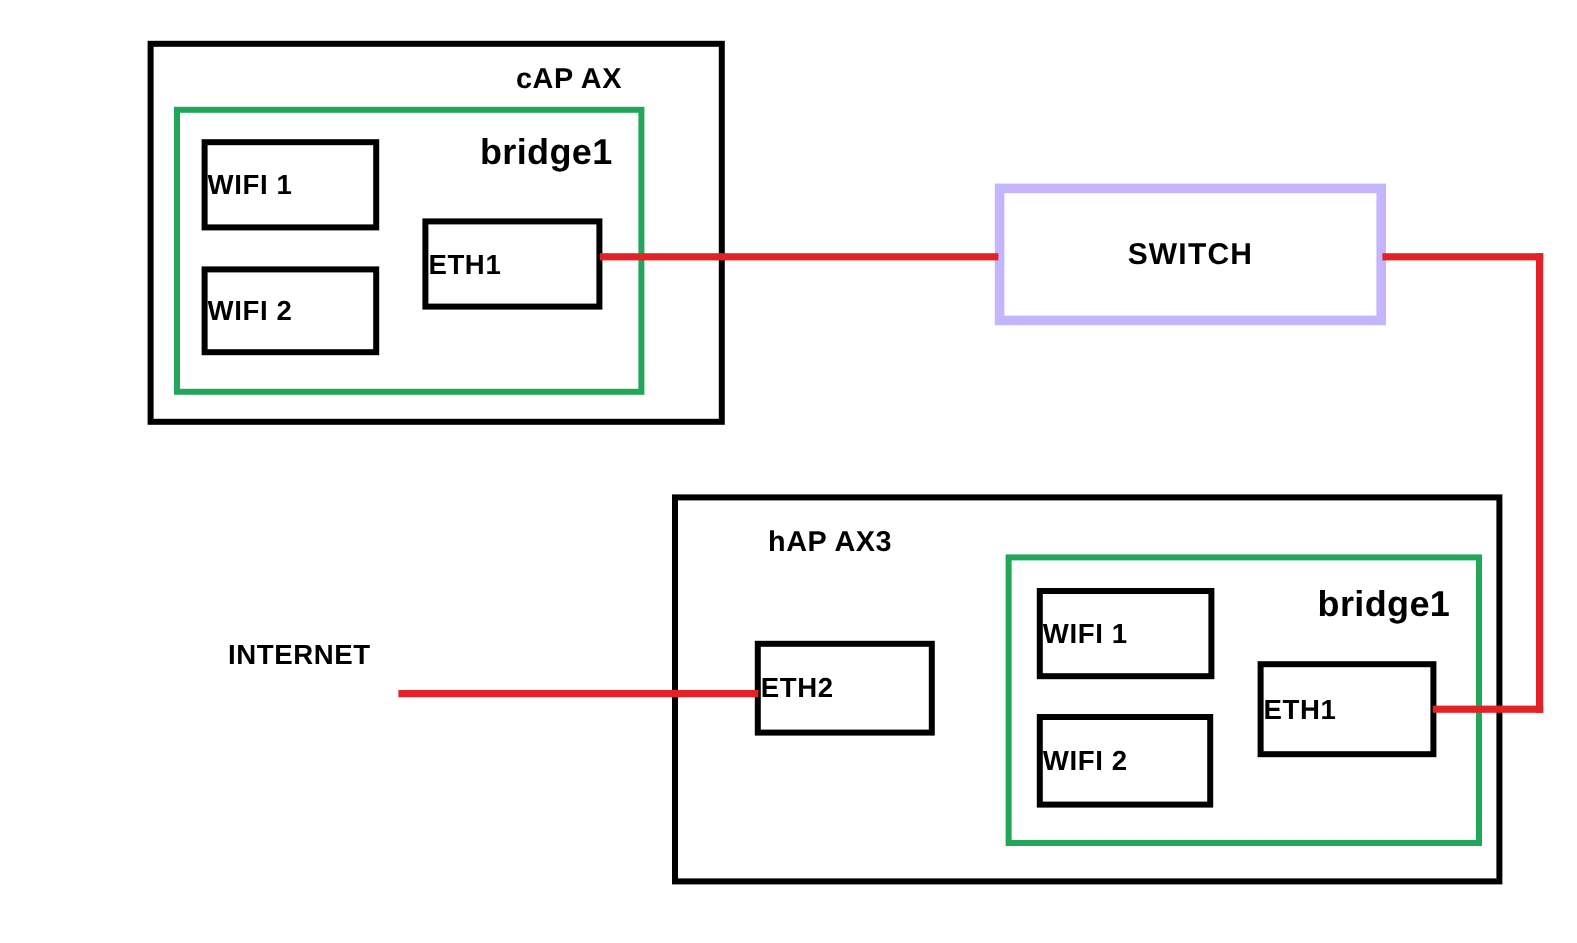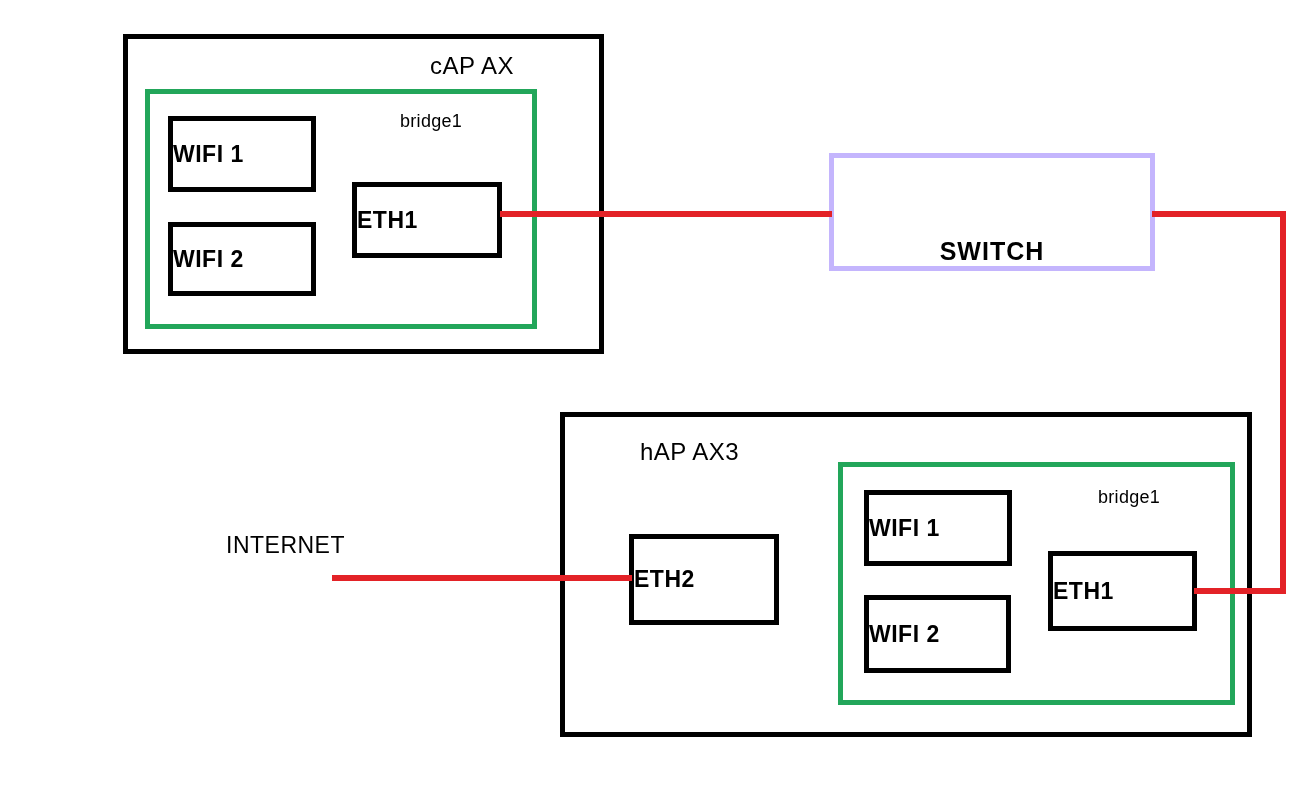--- a/index.html
+++ b/index.html
@@ -26,49 +26,49 @@
   .bridge-box {
     border: 5px solid #22a65a;
   }
   .iface-box {
     border: 5px solid #000000;
     display: flex;
     align-items: center;
     justify-content: flex-start;
   }
   .switch-box {
-    border: 5px solid #c4b5fd;
+    border: 8px solid #c4b5fd;
     display: flex;
-    align-items: flex-end;
+    align-items: center;
     justify-content: center;
   }
   .label {
     position: absolute;
     color: #000000;
-    font-weight: normal;
+    font-weight: bold;
     white-space: nowrap;
   }
   .iface-label {
     color: #000000;
     font-weight: bold;
     font-size: 23px;
     letter-spacing: 0.5px;
   }
   .switch-label {
     color: #000000;
     font-weight: bold;
     font-size: 25px;
     letter-spacing: 1px;
   }
   .device-title {
     font-size: 24px;
     letter-spacing: 0.5px;
   }
   .bridge-title {
-    font-size: 18px;
+    font-size: 30px;
     letter-spacing: 0.3px;
   }
   .endpoint-label {
     font-size: 23px;
     letter-spacing: 0.5px;
   }
   .wire {
     position: absolute;
     background: #e32227;
   }
@@ -105,37 +105,37 @@
   </div>
 
   <div class="box device-box" style="left:560px; top:412px; width:692px; height:325px;"></div>
 
   <div class="label device-title" style="left:640px; top:438px;">hAP AX3</div>
 
   <div class="box bridge-box" style="left:838px; top:462px; width:397px; height:243px;"></div>
 
   <div class="label bridge-title" style="left:1098px; top:487px;">bridge1</div>
 
-  <div class="box iface-box" style="left:629px; top:534px; width:150px; height:91px;">
+  <div class="box iface-box" style="left:629px; top:534px; width:150px; height:79px;">
     <span class="iface-label">ETH2</span>
   </div>
 
   <div class="box iface-box" style="left:864px; top:490px; width:148px; height:76px;">
     <span class="iface-label">WIFI 1</span>
   </div>
 
   <div class="box iface-box" style="left:864px; top:595px; width:147px; height:78px;">
     <span class="iface-label">WIFI 2</span>
   </div>
 
   <div class="box iface-box" style="left:1048px; top:551px; width:149px; height:80px;">
     <span class="iface-label">ETH1</span>
   </div>
 
-  <div class="label endpoint-label" style="left:190px; top:532px;margin-left:36px;">INTERNET</div>
+  <div class="label endpoint-label" style="left:190px; top:532px;">INTERNET</div>
 
   <div class="wire wire-h" style="left:500px; top:211px; width:332px;"></div>
 
   <div class="wire wire-h" style="left:1152px; top:211px; width:134px;"></div>
 
   <div class="wire wire-v" style="left:1280px; top:211px; height:383px;"></div>
 
   <div class="wire wire-h" style="left:1194px; top:588px; width:92px;"></div>
 
   <div class="wire wire-h" style="left:332px; top:575px; width:300px;"></div>

